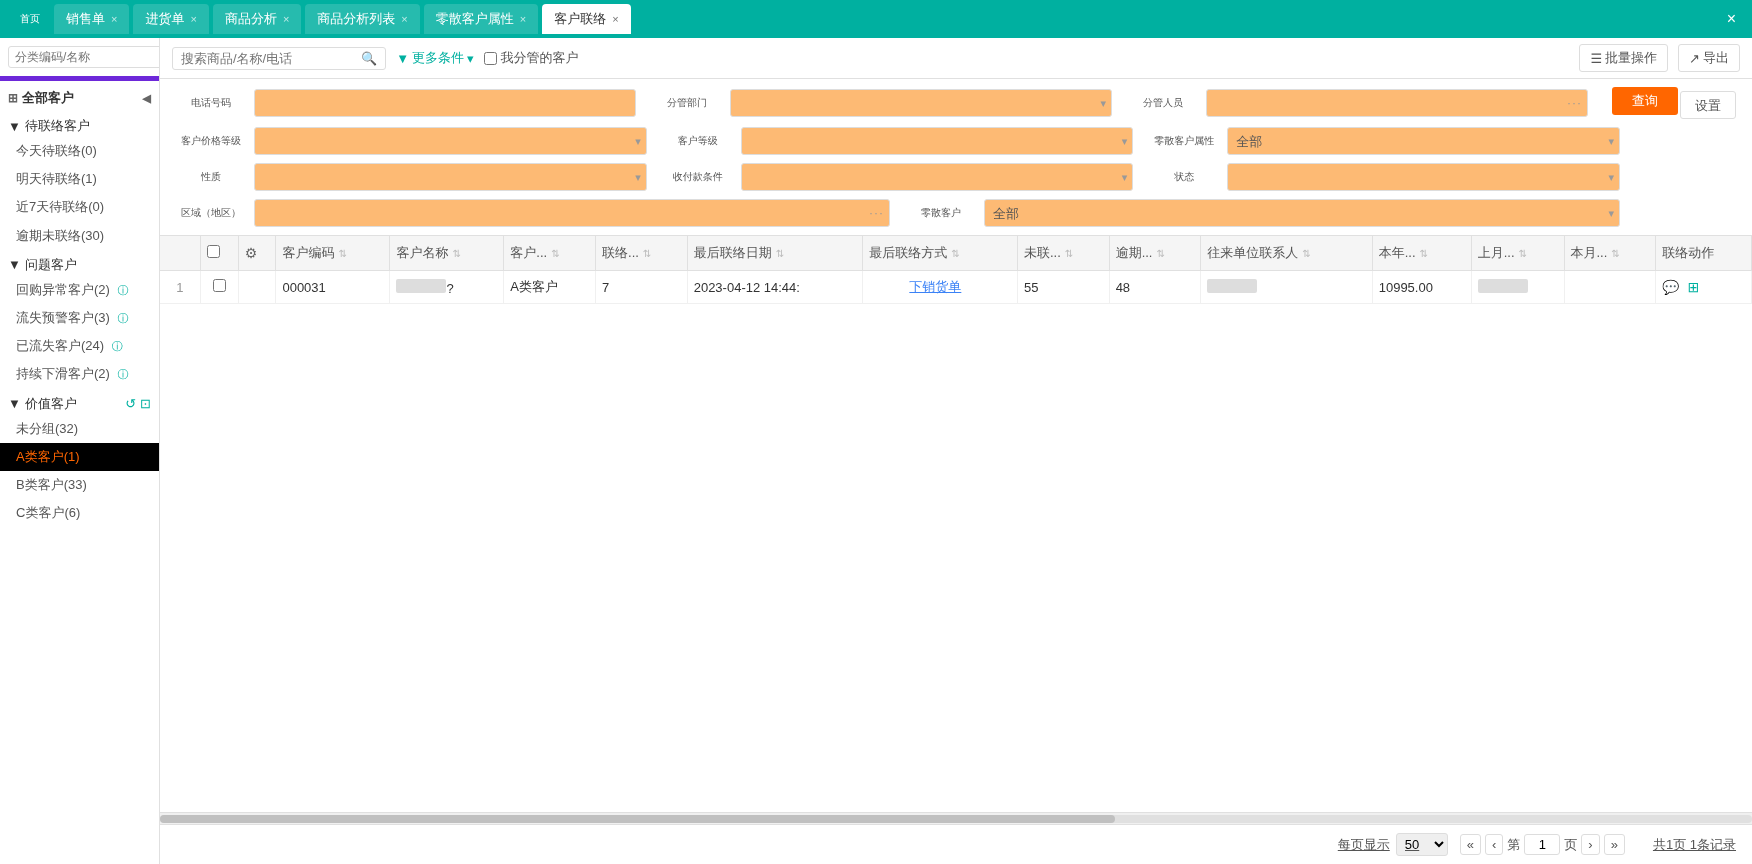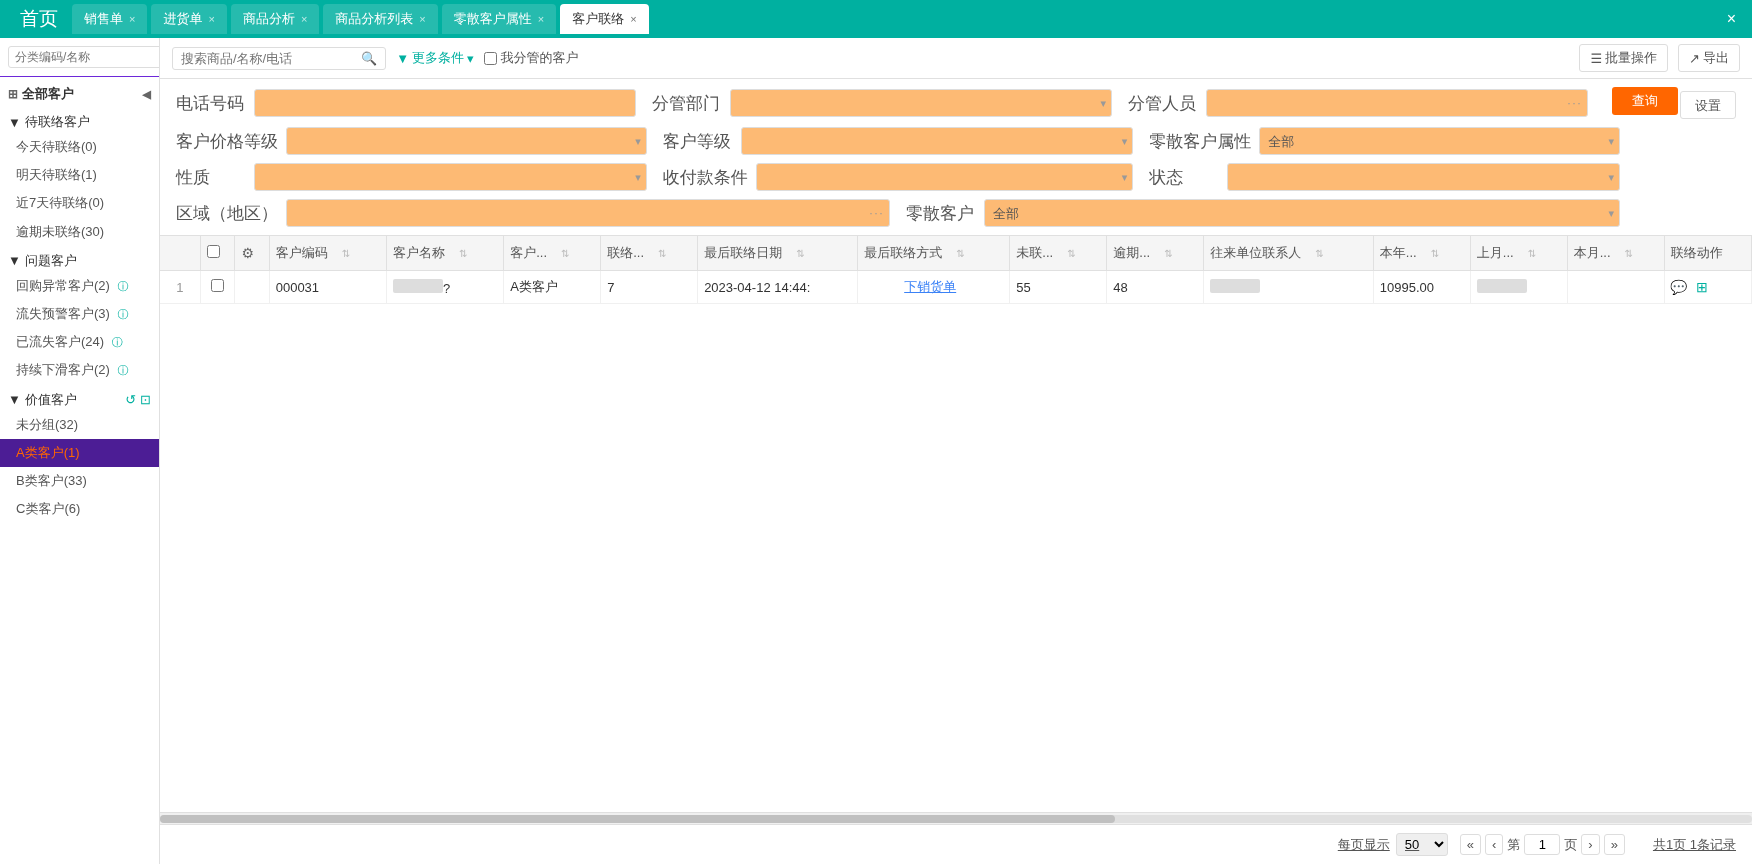--- a/index.html
+++ b/index.html
@@ -6,21 +6,21 @@
     body { background: #f5f5f5; width: 1752px; min-height: 864px; overflow: hidden; }
 
     
     .top-nav {
       display: flex; align-items: center;
       background: #00b0a0; height: 38px; padding: 0 8px;
       color: white;
     }
     .top-nav .nav-home {
       padding: 0 12px; height: 32px; display: flex; align-items: center;
-      color: white; font-size: 19px; cursor: pointer;
+      color: white; font-size: 10px; cursor: pointer;
     }
     .top-nav .tab {
       display: flex; align-items: center; height: 30px;
       padding: 0 12px; margin: 0 2px;
       background: rgba(255,255,255,0.15); border-radius: 4px 4px 0 0;
       color: white; cursor: pointer; font-size: 13px; gap: 6px;
     }
     .top-nav .tab.active {
       background: white; color: #333;
     }
@@ -35,40 +35,40 @@
     
     .main-layout { display: flex; height: calc(864px - 38px); }
 
     
     .sidebar {
       width: 160px; background: white; border-right: 1px solid #e0e0e0;
       display: flex; flex-direction: column; overflow-y: auto;
     }
     .sidebar-search {
       display: flex; align-items: center; padding: 8px;
-      border-bottom: 1px solid #6d28d9;
+      border-bottom: 5px solid #6d28d9;
     }
     .sidebar-search input {
       flex: 1; border: 1px solid #ddd; border-radius: 3px;
       padding: 3px 6px; font-size: 12px; outline: none;
     }
     .sidebar-section-header {
       display: flex; align-items: center; padding: 8px 8px 4px 8px;
       font-weight: bold; font-size: 13px; color: #333;
       cursor: pointer;
     }
     .sidebar-section-header .collapse-icon {
       margin-left: auto; font-size: 11px; color: #666;
     }
     .sidebar-grid-icon { margin-right: 4px; color: #666; font-size: 12px; }
     .sidebar-item {
       padding: 5px 8px 5px 16px; cursor: pointer; color: #555;
       font-size: 13px; line-height: 1.4;
     }
-    .sidebar-item.active { background: #4c1d95; color: #ff6600; }
+    .sidebar-item.active { background: #000000; color: #ff6600; }
     .sidebar-group-label {
       display: flex; align-items: center; padding: 6px 8px 2px 8px;
       color: #333; font-size: 12px; cursor: pointer;
     }
     .sidebar-group-label .arrow { margin-right: 4px; }
     .sidebar-group-label .icons { margin-left: auto; display: flex; gap: 4px; color: #00b0a0; }
 
     
     .content-area {
       flex: 1; display: flex; flex-direction: column; overflow: hidden;
@@ -115,22 +115,22 @@
     }
     .filter-row {
       display: flex; align-items: center; margin-bottom: 8px; gap: 0;
     }
     .filter-row:last-child { margin-bottom: 0; }
     .filter-cell {
       display: flex; align-items: center; flex: 1; gap: 8px;
       padding-right: 16px;
     }
     .filter-cell label {
-      color: #555; font-size: 17px; white-space: nowrap; min-width: 70px;
-      text-align: left;
+      color: #555; font-size: 10px; white-space: nowrap; min-width: 70px;
+      text-align: center;
     }
     .filter-input-wrap {
       flex: 1; position: relative;
     }
     .filter-input-wrap input, .filter-select {
       width: 100%; border: 1px solid #ddd; border-radius: 3px;
       padding: 4px 24px 4px 8px; font-size: 13px; outline: none;
       background: #fdba74; color: #555; height: 28px;
     }
     .filter-select { appearance: none; -webkit-appearance: none; cursor: pointer; }
@@ -162,21 +162,21 @@
     thead tr {
       background: #f5f5f5; border-bottom: 1px solid #e0e0e0;
     }
     thead th {
       padding: 8px 6px; text-align: left; color: #555;
       font-weight: normal; border-right: 1px solid #e0e0e0;
       white-space: nowrap; position: relative; user-select: none;
     }
     thead th:first-child { width: 40px; text-align: center; }
     thead th .th-inner {
-      display: flex; align-items: center; gap: 14px;
+      display: flex; align-items: center; gap: 4px;
     }
     thead th .sort-icon { color: #bbb; font-size: 10px; }
     tbody tr { border-bottom: 1px solid #f0f0f0; }
     tbody td {
       padding: 7px 6px; color: #333; border-right: 1px solid #f0f0f0;
       white-space: nowrap;
     }
     tbody td:first-child { text-align: center; color: #999; }
     tbody td.td-center { text-align: center; }
     .link-text { color: #3b82f6; cursor: pointer; text-decoration: underline; margin-left: 40px; }

